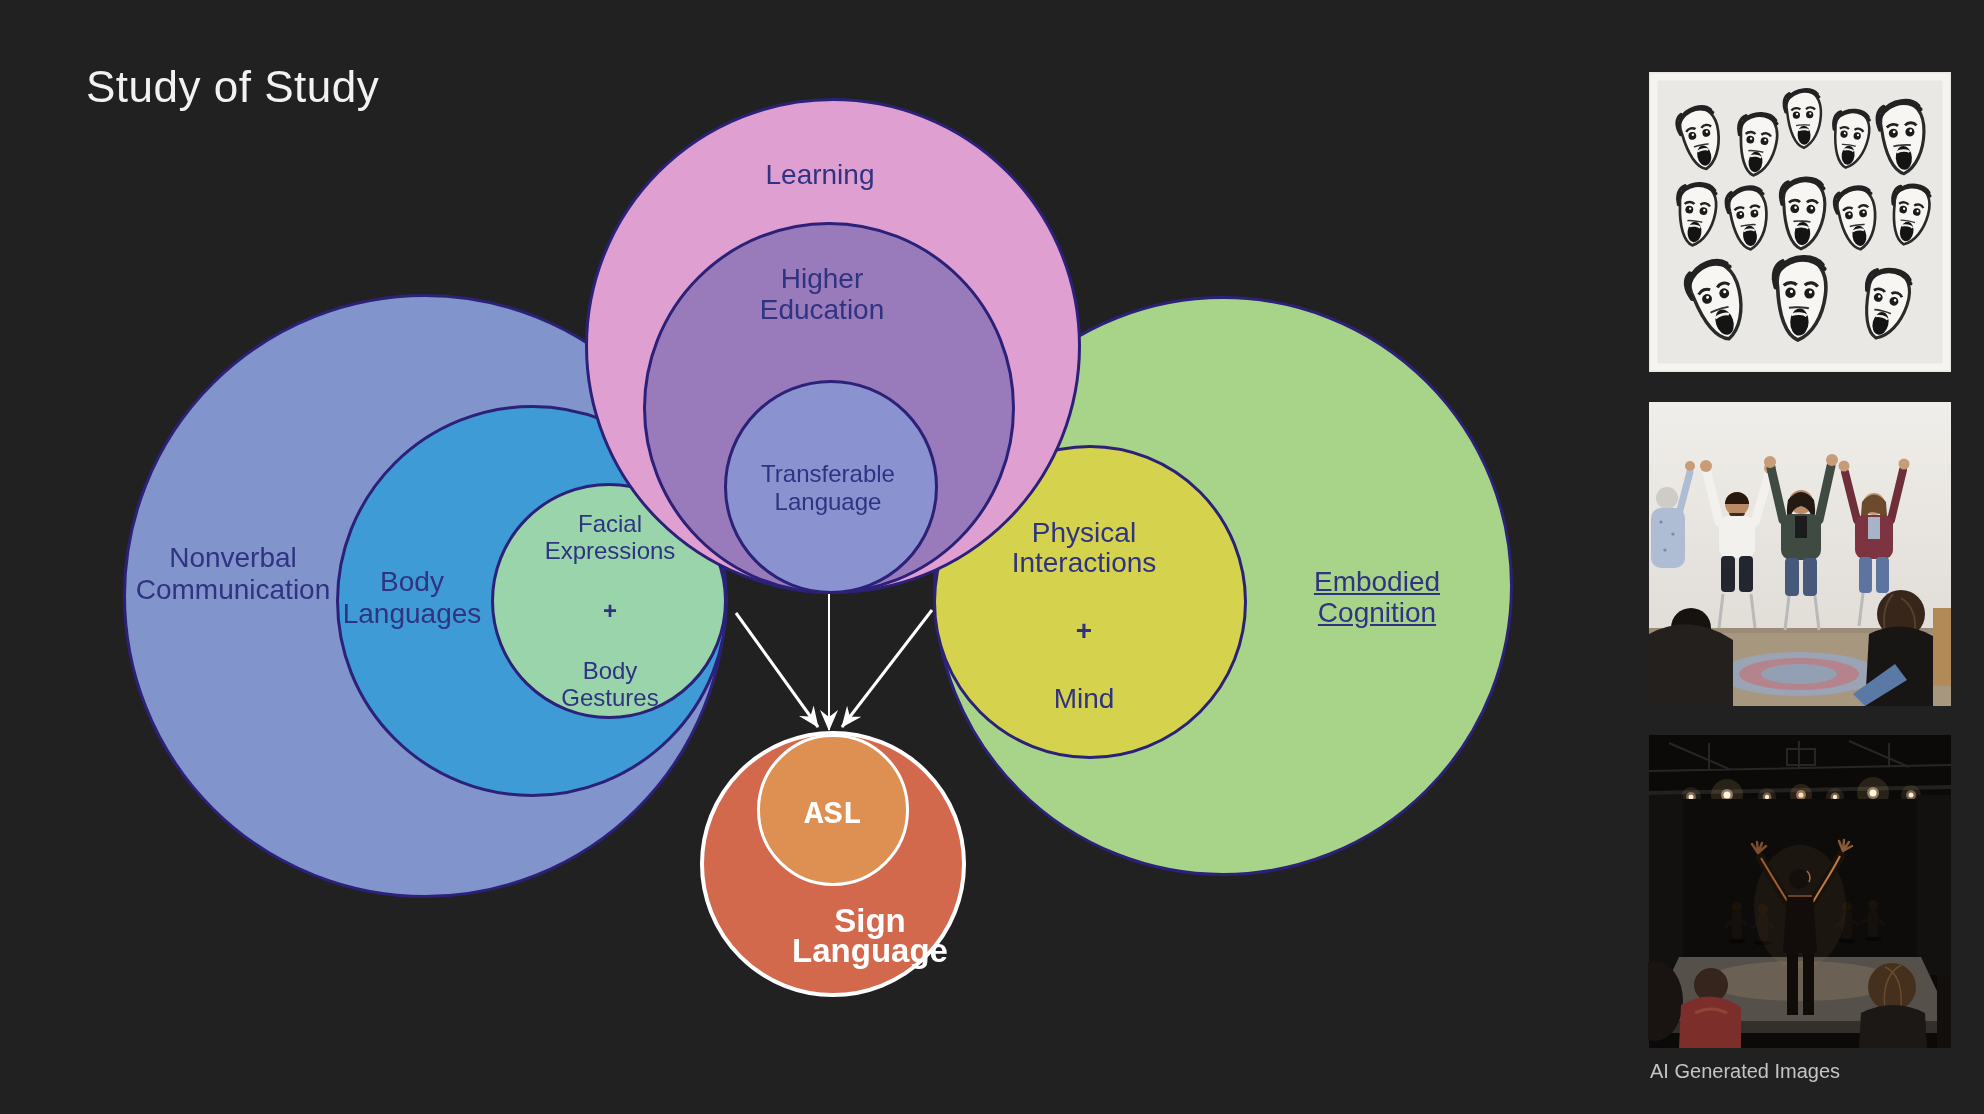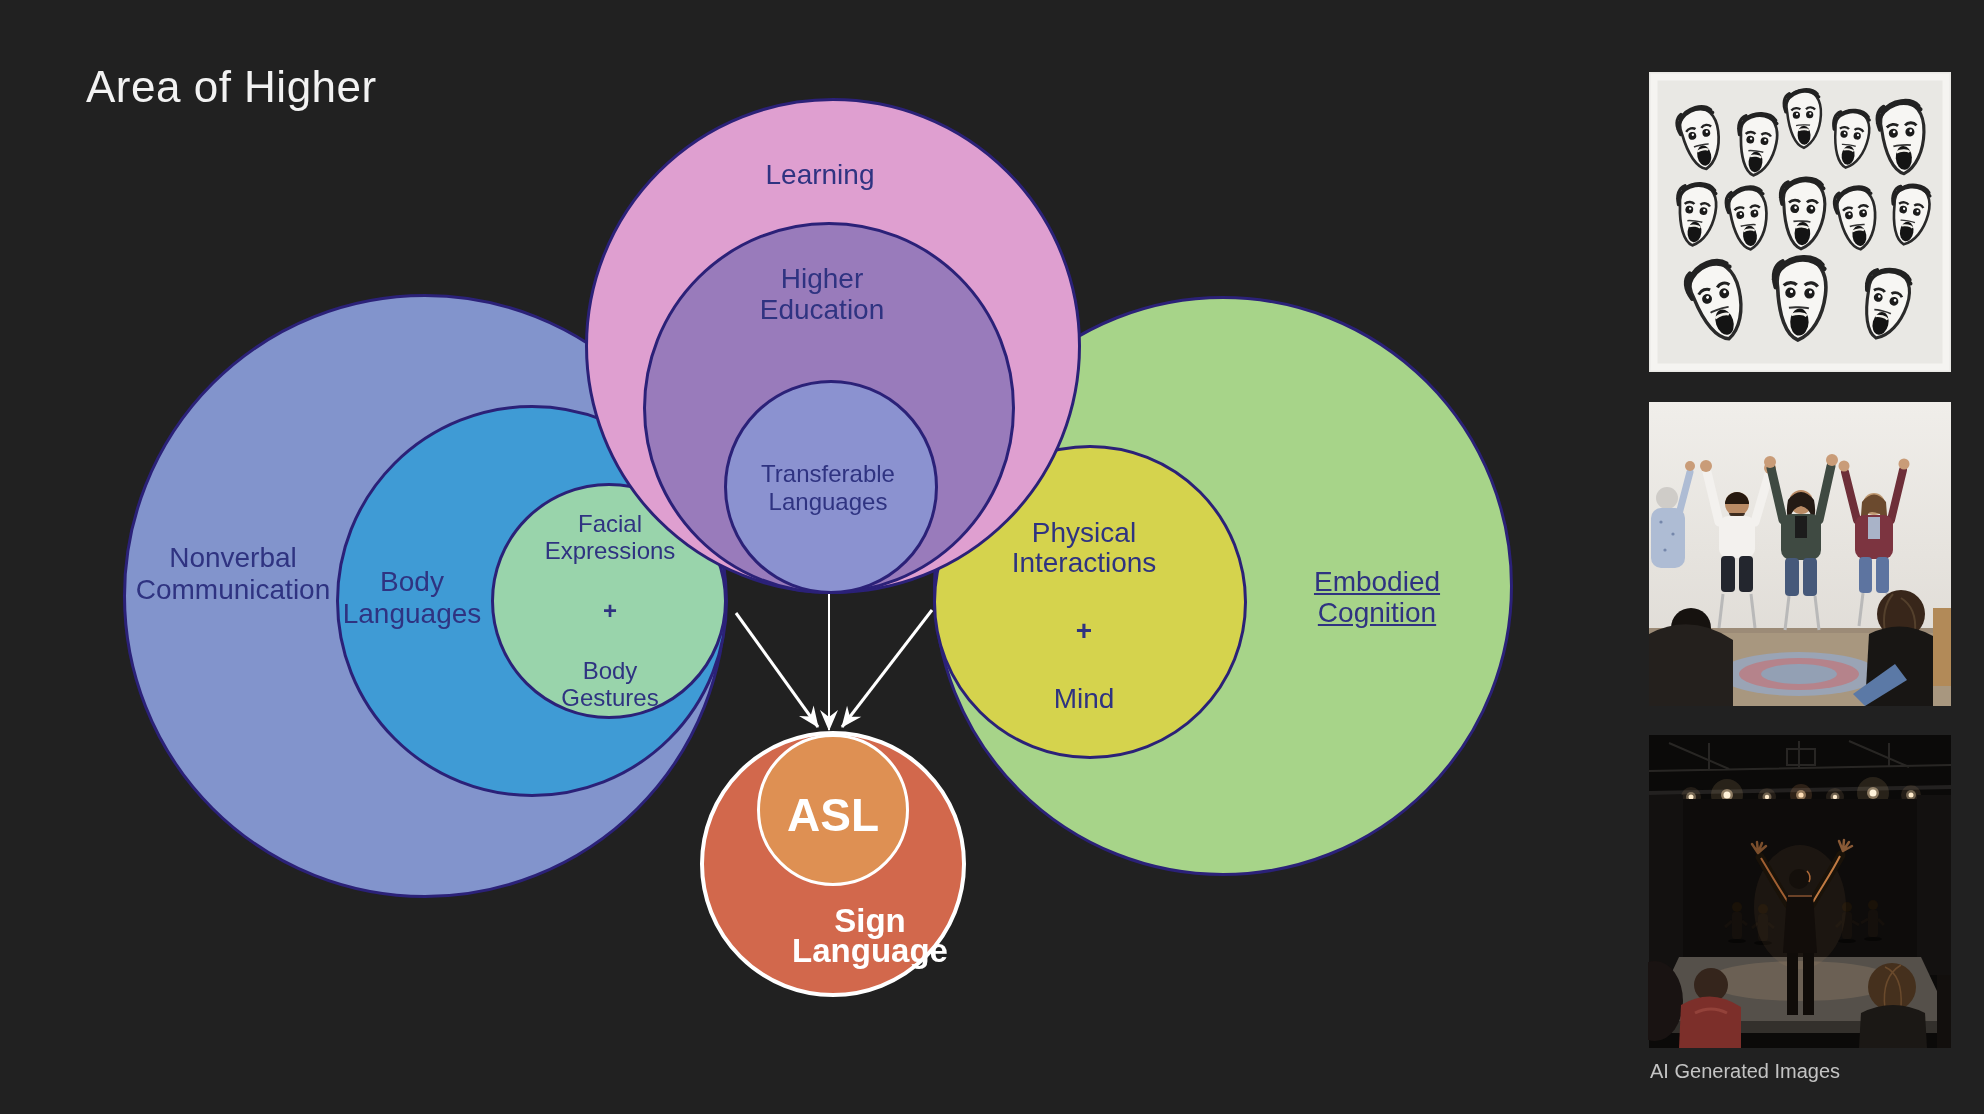--- a/index.html
+++ b/index.html
@@ -28,38 +28,38 @@
   .clabel.sm .plus{margin:6px 0;}
   .clabel.white{color:#ffffff;font-weight:700;font-size:33px;line-height:30px;}
   #l-nonverbal{left:233px;top:574px;}
   #l-body{left:412px;top:598px;}
   #l-facial{left:610px;top:610px;text-align:center;}
   #l-learning{left:820px;top:175px;}
   #l-higher{left:822px;top:294px;line-height:31px;}
   #l-transfer{left:828px;top:488px;line-height:28px;}
   #l-physical{left:1084px;top:616px;line-height:30px;}
   #l-embodied{left:1377px;top:597px;line-height:31px;text-decoration:underline;}
-  #l-asl{left:833px;top:815px;font-size:46px;}
+  #l-asl{left:833px;top:815px;font-size:32px;font-family:Liberation Mono, monospace;}
   #l-sign{left:834px;top:936px;margin-left:36px;}
   
   .arrows{position:absolute;left:0;top:0;pointer-events:none;}
   
   .thumb{position:absolute;margin:0;padding:0;}
   .thumb svg{display:block;width:100%;height:100%;}
   #t1{left:1648px;top:72px;width:304px;height:300px;}
   #t2{left:1648px;top:402px;width:304px;height:304px;}
   #t3{left:1648px;top:735px;width:304px;height:313px;}
   .caption{position:absolute;left:1650px;top:1060px;color:#c4c4c4;font-size:20px;}
 </style>
 </head>
 <body>
 
 <div class="slide">
 
-  <h1 class="title">Area of Higher</h1>
+  <h1 class="title">Study of Study</h1>
 
   <div>
 
     <div class="circle" id="c-nonverbal"></div>
     <div class="circle" id="c-body"></div>
     <div class="circle" id="c-facial"></div>
 
     <div class="circle" id="c-embodied"></div>
     <div class="circle" id="c-physical"></div>
 
@@ -89,21 +89,21 @@
       <span class="line">Facial
 Expressions</span>
       <span class="plus">+</span>
       <span class="line">Body
 Gestures</span>
     </div>
     <div class="clabel" id="l-learning">Learning</div>
     <div class="clabel" id="l-higher">Higher
 Education</div>
     <div class="clabel sm" id="l-transfer">Transferable
-Languages</div>
+Language</div>
     <div class="clabel" id="l-physical">
       <span class="line">Physical
 Interactions</span>
       <span class="plus">+</span>
       <span class="line">Mind</span>
     </div>
     <div class="clabel" id="l-embodied">Embodied
 Cognition</div>
     <div class="clabel white" id="l-asl">ASL</div>
     <div class="clabel white" id="l-sign">Sign

